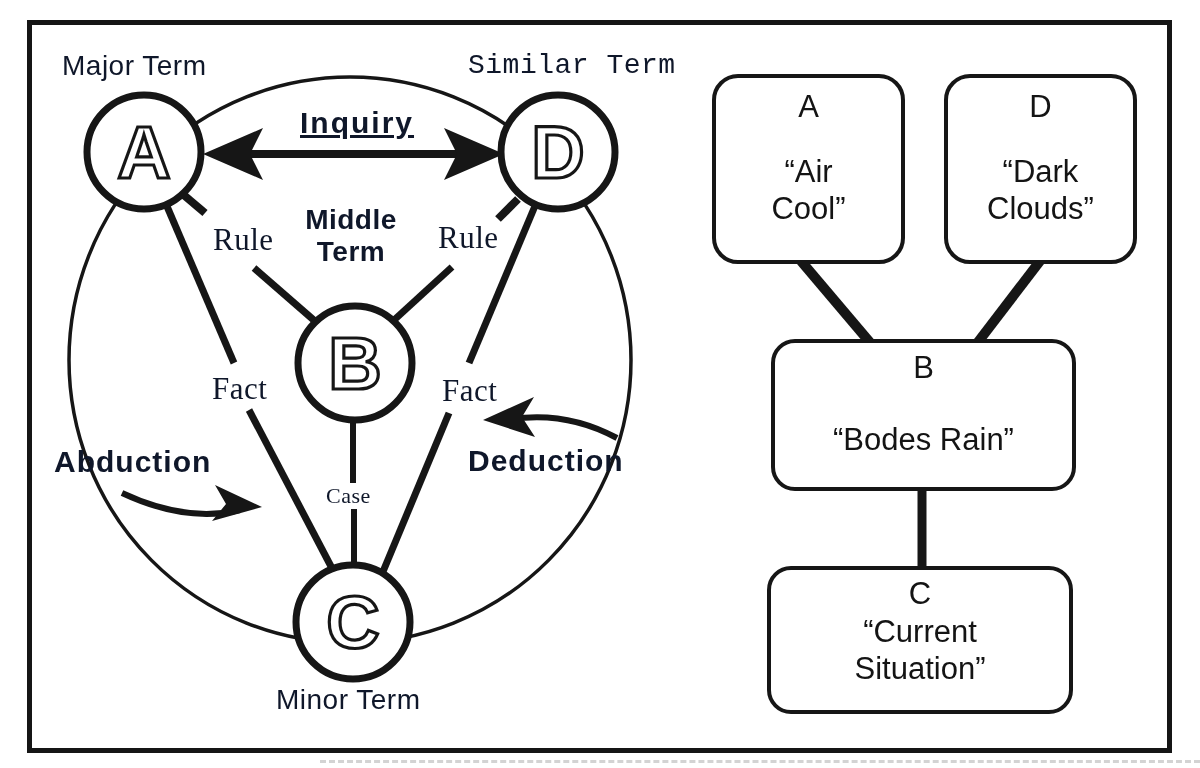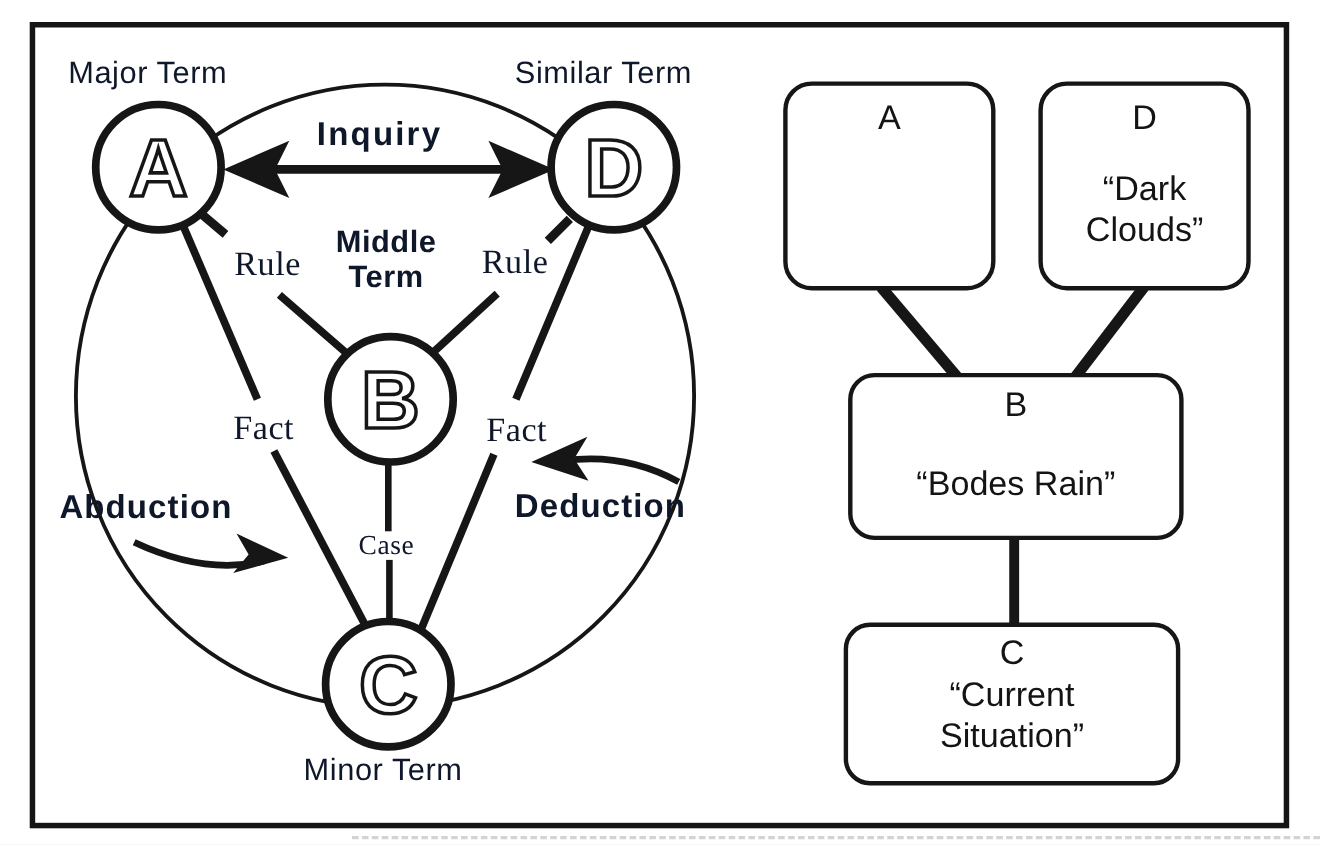--- a/index.html
+++ b/index.html
@@ -86,37 +86,39 @@
     <line x1="1040" y1="261" x2="975" y2="346" stroke="#161616" stroke-width="10"></line>
     <line x1="922" y1="487" x2="922" y2="570" stroke="#161616" stroke-width="9"></line>
   </svg>
 
   <div class="nodeLetter" style="left:84px;top:102px;">A</div>
   <div class="nodeLetter" style="left:498px;top:102px;">D</div>
   <div class="nodeLetter" style="left:295px;top:313px;">B</div>
   <div class="nodeLetter" style="left:293px;top:572px;">C</div>
 
   <div class="lbl term" style="left:62px;top:50px;">Major Term</div>
-  <div class="lbl term" style="left:468px;top:50px;">Similar Term</div>
+  <div class="lbl term" style="left:468px;top:50px;font-family:Liberation Mono, monospace;">Similar Term</div>
   <div class="lbl term" style="left:295px;top:204px;width:112px;text-align:center;line-height:32px;font-weight:bold;">Middle
 Term</div>
   <div class="lbl term" style="left:276px;top:684px;">Minor Term</div>
 
-  <div class="lbl flow" style="left:288px;top:106px;letter-spacing:2px;">Inquiry</div>
+  <div class="lbl flow" style="left:300px;top:106px;letter-spacing:2px;text-decoration:underline;">Inquiry</div>
   <div class="lbl flow" style="left:468px;top:444px;">Deduction</div>
   <div class="lbl flow" style="left:54px;top:445px;">Abduction</div>
 
   <div class="lbl serifLbl" style="left:213px;top:222px;">Rule</div>
   <div class="lbl serifLbl" style="left:438px;top:220px;">Rule</div>
   <div class="lbl serifLbl" style="left:212px;top:371px;">Fact</div>
   <div class="lbl serifLbl" style="left:442px;top:373px;">Fact</div>
-  <div class="lbl serifLbl" style="left:326px;top:483px;font-size:25px;">Case</div>
+  <div class="lbl serifLbl" style="left:326px;top:483px;font-size:22px;">Case</div>
 
   <div class="rbox box-a">
     <div class="letter">A</div>
+    <div class="quote">“Air
+Cool”</div>
   </div>
   <div class="rbox box-d">
     <div class="letter">D</div>
     <div class="quote">“Dark
 Clouds”</div>
   </div>
   <div class="rbox box-b">
     <div class="letter">B</div>
     <div class="quote">“Bodes Rain”</div>
   </div>

